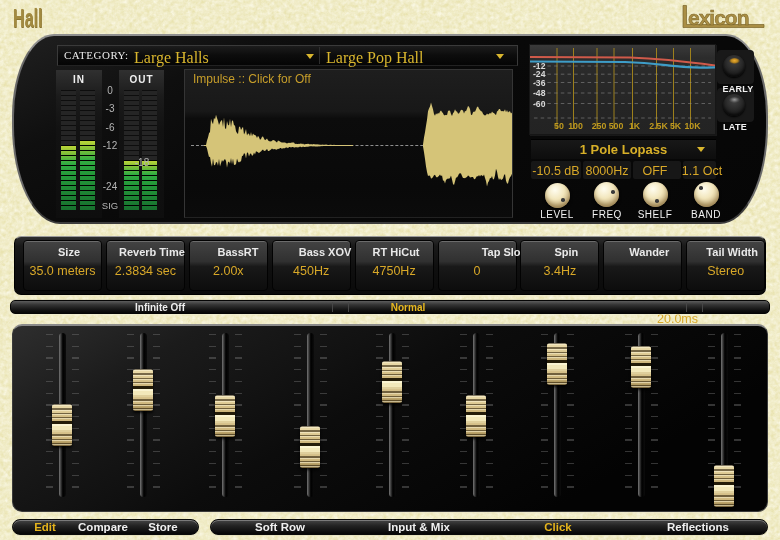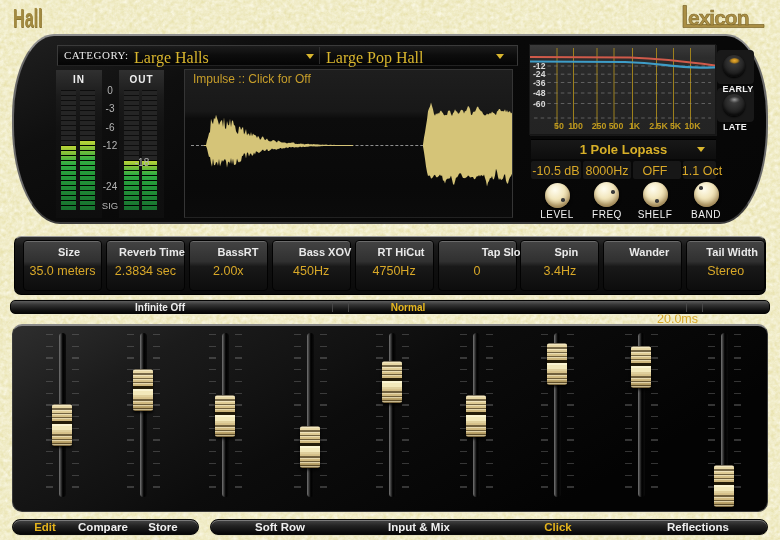--- a/index.html
+++ b/index.html
@@ -260,21 +260,21 @@
  <div class="pbox" style="left:105.9px;"></div>
  <div class="plab" style="left:105.9px;">Reverb Time</div>
  <div class="pval" style="left:105.9px;">2.3834 sec</div>
  <div class="pbox" style="left:188.8px;"></div>
  <div class="plab" style="left:192px;">BassRT</div>
  <div class="pval" style="left:188.8px;">2.00x</div>
  <div class="pbox" style="left:271.7px;"></div>
  <div class="plab" style="left:279px;">Bass XOV</div>
  <div class="pval" style="left:271.7px;">450Hz</div>
  <div class="pbox" style="left:354.6px;"></div>
- <div class="plab" style="left:340px;padding-left:15px;">RT HiCut</div>
+ <div class="plab" style="left:350px;">RT HiCut</div>
  <div class="pval" style="left:354.6px;">4750Hz</div>
  <div class="pbox" style="left:437.5px;"></div>
  <div class="plab" style="left:437.5px;padding-left:24px;">Tap Slope</div>
  <div class="pval" style="left:437.5px;">0</div>
  <div class="pbox" style="left:520.4px;"></div>
  <div class="plab" style="left:520.4px;">Spin</div>
  <div class="pval" style="left:520.4px;">3.4Hz</div>
  <div class="pbox" style="left:603.3px;"></div>
  <div class="plab" style="left:603.3px;">Wander</div>
  <div class="pval" style="left:638px;margin-top:48px;">20.0ms</div>

